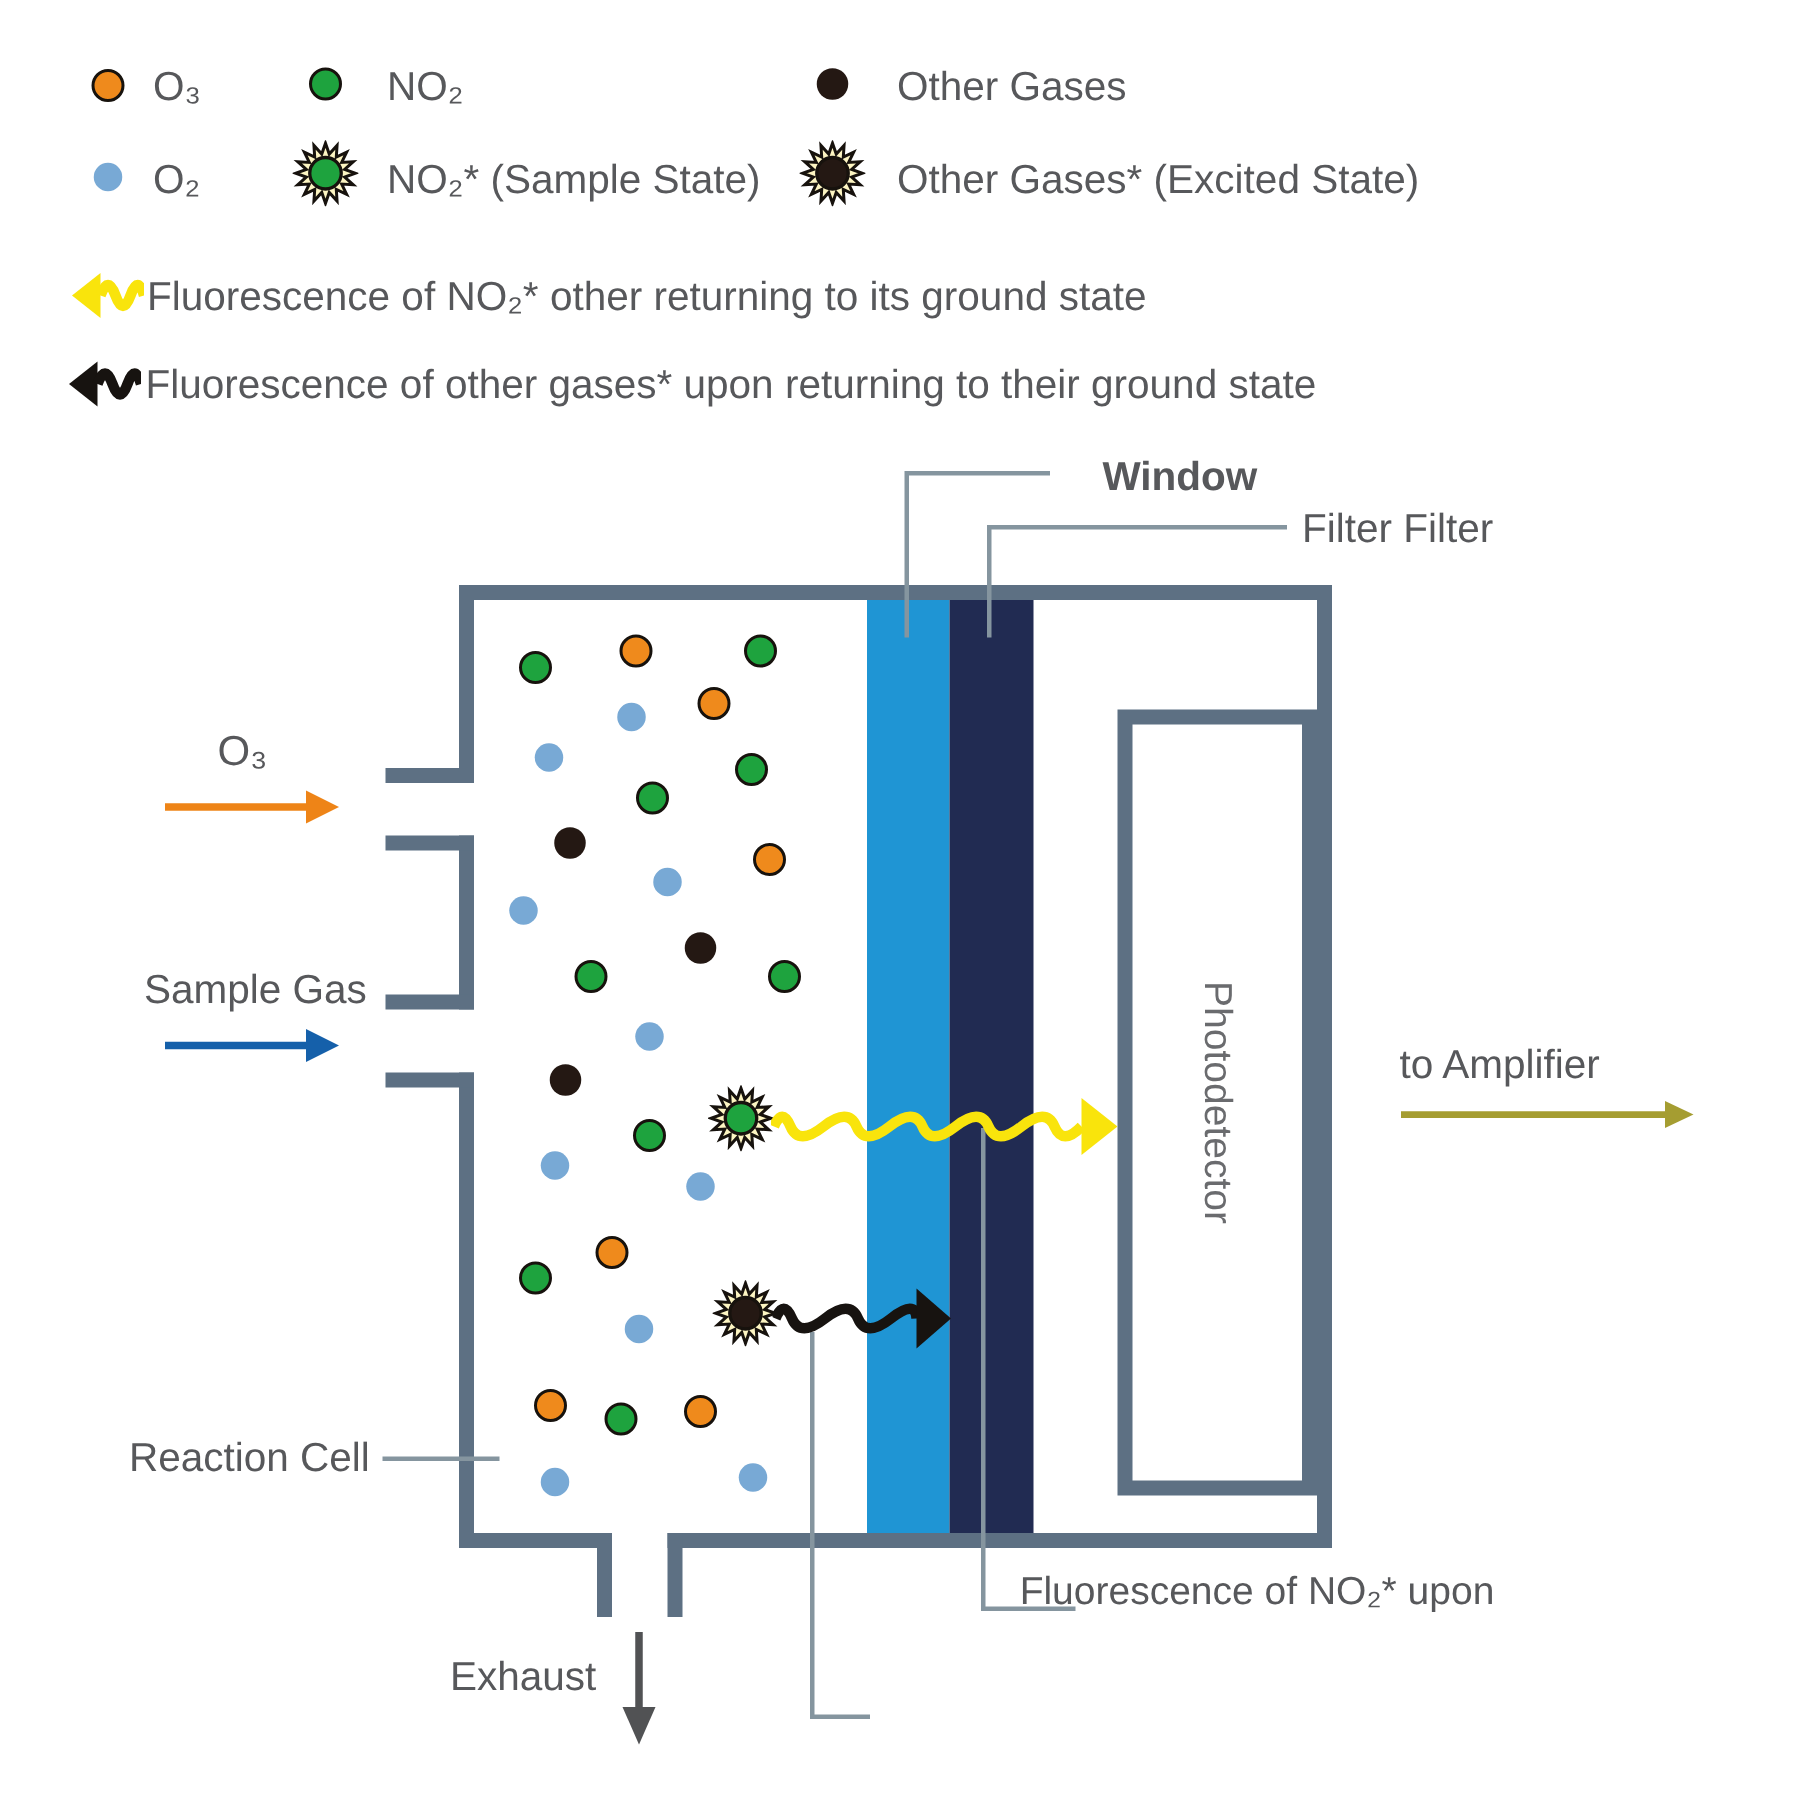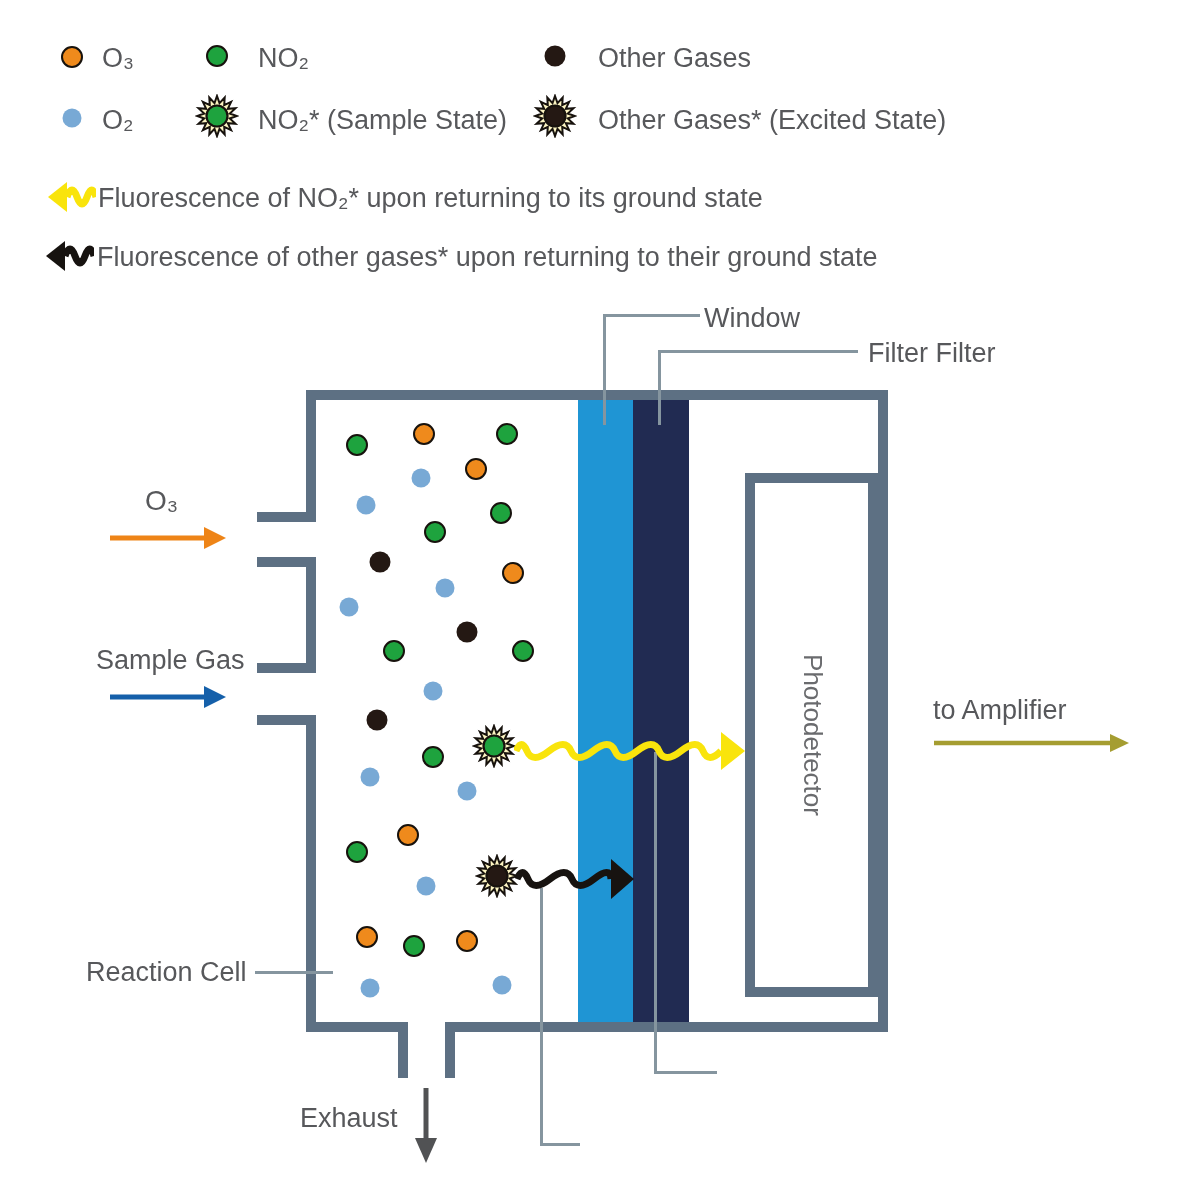--- a/index.html
+++ b/index.html
@@ -66,21 +66,21 @@
     <span class="legend-icon" style="left:555px;top:118px;"><svg width="44" height="44" viewBox="0 0 44 44">
           <polygon points="22.0,2.0 24.5,9.2 29.7,3.5 29.2,11.2 36.1,7.9 32.8,14.8 40.5,14.3 34.8,19.5 42.0,22.0 34.8,24.5 40.5,29.7 32.8,29.2 36.1,36.1 29.2,32.8 29.7,40.5 24.5,34.8 22.0,42.0 19.5,34.8 14.3,40.5 14.8,32.8 7.9,36.1 11.2,29.2 3.5,29.7 9.2,24.5 2.0,22.0 9.2,19.5 3.5,14.3 11.2,14.8 7.9,7.9 14.8,11.2 14.3,3.5 19.5,9.2" class="star-body"></polygon>
           <circle cx="22" cy="22" r="10.5" class="core-other"></circle>
         </svg></span>
     <span class="legend-label" style="left:598px;top:120px;">Other Gases* (Excited State)</span>
 
     <svg class="abs wave-yellow" style="left:46px;top:180px;" width="50" height="34" viewBox="0 0 50 34">
       <polygon points="21,2 21,32 2,17"></polygon>
       <path d="M21 17 Q26 3 31 17 T41 17 T50 17"></path>
     </svg>
-    <span class="legend-label" style="left:98px;top:198px;">Fluorescence of NO₂* upon returning to its ground state</span>
+    <span class="legend-label" style="left:98px;top:198px;">Fluorescence of NO₂* other returning to its ground state</span>
 
     <svg class="abs wave-black" style="left:44px;top:239px;" width="50" height="34" viewBox="0 0 50 34">
       <polygon points="21,2 21,32 2,17"></polygon>
       <path d="M21 17 Q26 3 31 17 T41 17 T50 17"></path>
     </svg>
     <span class="legend-label" style="left:97px;top:257px;">Fluorescence of other gases* upon returning to their ground state</span>
   </div>
 
   <div id="cell-box"></div>
 
@@ -170,26 +170,27 @@
   </svg>
   <svg class="abs" style="left:932px;top:729px;" width="200" height="28" viewBox="0 0 200 28">
     <line x1="2" y1="14" x2="178" y2="14" stroke="var(--amplifier_arrow)" stroke-width="4.5"></line>
     <polygon points="178,5 178,23 197,14" fill="var(--amplifier_arrow)"></polygon>
   </svg>
   <svg class="abs" style="left:411px;top:1086px;" width="30" height="80" viewBox="0 0 30 80">
     <line x1="15" y1="2" x2="15" y2="54" stroke="var(--exhaust_arrow)" stroke-width="5"></line>
     <polygon points="4,52 26,52 15,77" fill="var(--exhaust_arrow)"></polygon>
   </svg>
 
-  <span class="lbl" style="left:704px;top:318px;">Window</span>
+  <span class="lbl" style="left:735px;top:318px;font-weight:bold;">Window</span>
   <span class="lbl" style="left:868px;top:353px;">Filter Filter</span>
   <span class="lbl" style="left:145px;top:501px;font-size:28px;">O₃</span>
   <span class="lbl" style="left:96px;top:660px;">Sample Gas</span>
   <span class="lbl" style="left:86px;top:972px;">Reaction Cell</span>
   <span class="lbl" style="left:300px;top:1118px;">Exhaust</span>
   <span class="lbl" style="left:933px;top:710px;">to Amplifier</span>
 
   <div class="lbl-c" style="left:838px;top:1041px;">
+    <div>Fluorescence of NO₂* upon</div>
   </div>
   <div class="lbl-c" style="left:749px;top:1117px;">
   </div>
 
 </div>
 
 </body></html>

